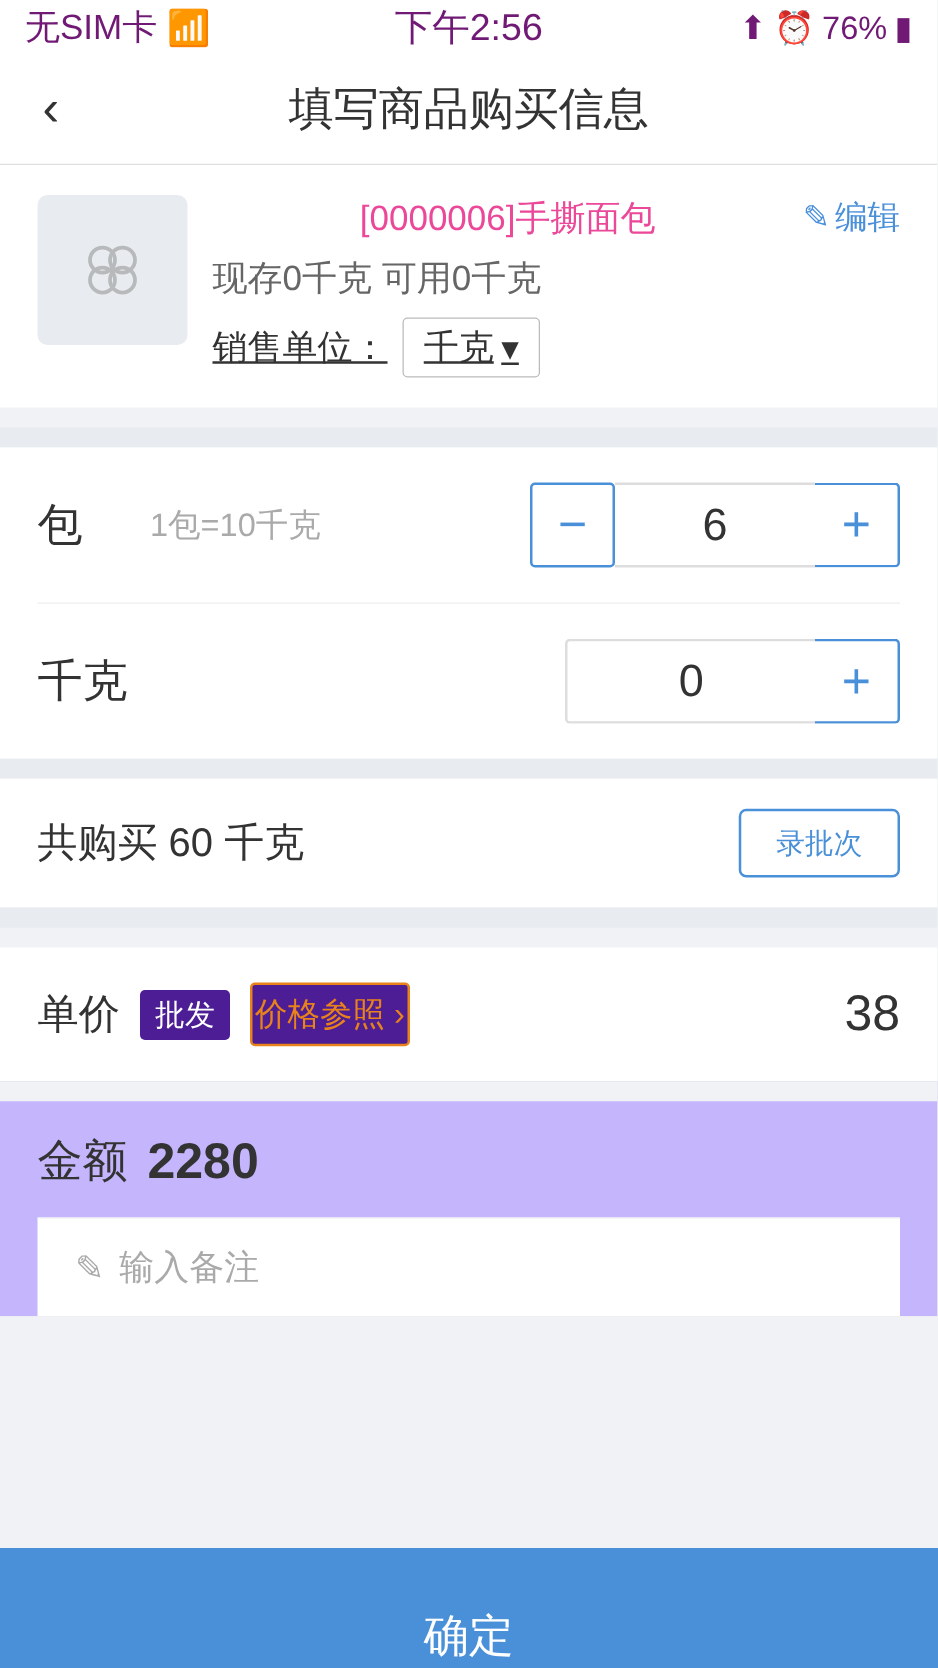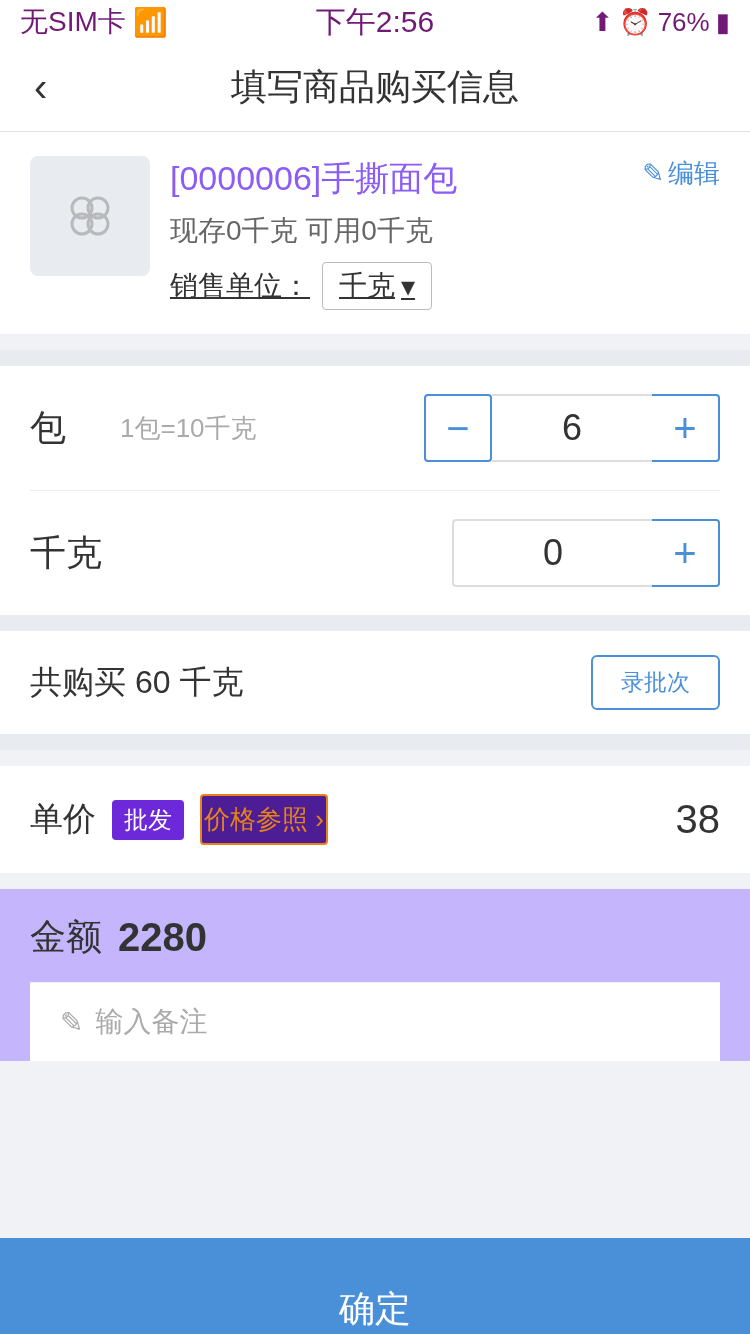--- a/index.html
+++ b/index.html
@@ -95,24 +95,25 @@
     }
     .product-info {
       flex: 1;
     }
     .product-name-row {
       display: flex;
       justify-content: space-between;
       align-items: flex-start;
     }
     .product-name {
-      font-size: 34px;
-      color: #8b5cf6;
+      font-size: 28px;
+      color: #ec4899;
       font-weight: 500;
       flex: 1;
+      text-align: center;
     }
     .edit-link {
       font-size: 26px;
       color: #4a90d9;
       display: flex;
       align-items: center;
       gap: 4px;
       cursor: pointer;
       white-space: nowrap;
     }
@@ -240,21 +241,21 @@
       padding: 28px 30px;
       display: flex;
       align-items: center;
       gap: 16px;
     }
     .price-label {
       font-size: 33px;
       color: #333;
     }
     .price-tag-badge {
-      background: #6d28d9;
+      background: #4c1d95;
       color: #fff;
       font-size: 24px;
       padding: 4px 12px;
       border-radius: 4px;
     }
     .price-ref-btn {
       border: 2px solid #e8821a;
       color: #e8821a;
       font-size: 26px;
       padding: 6px 2px;

